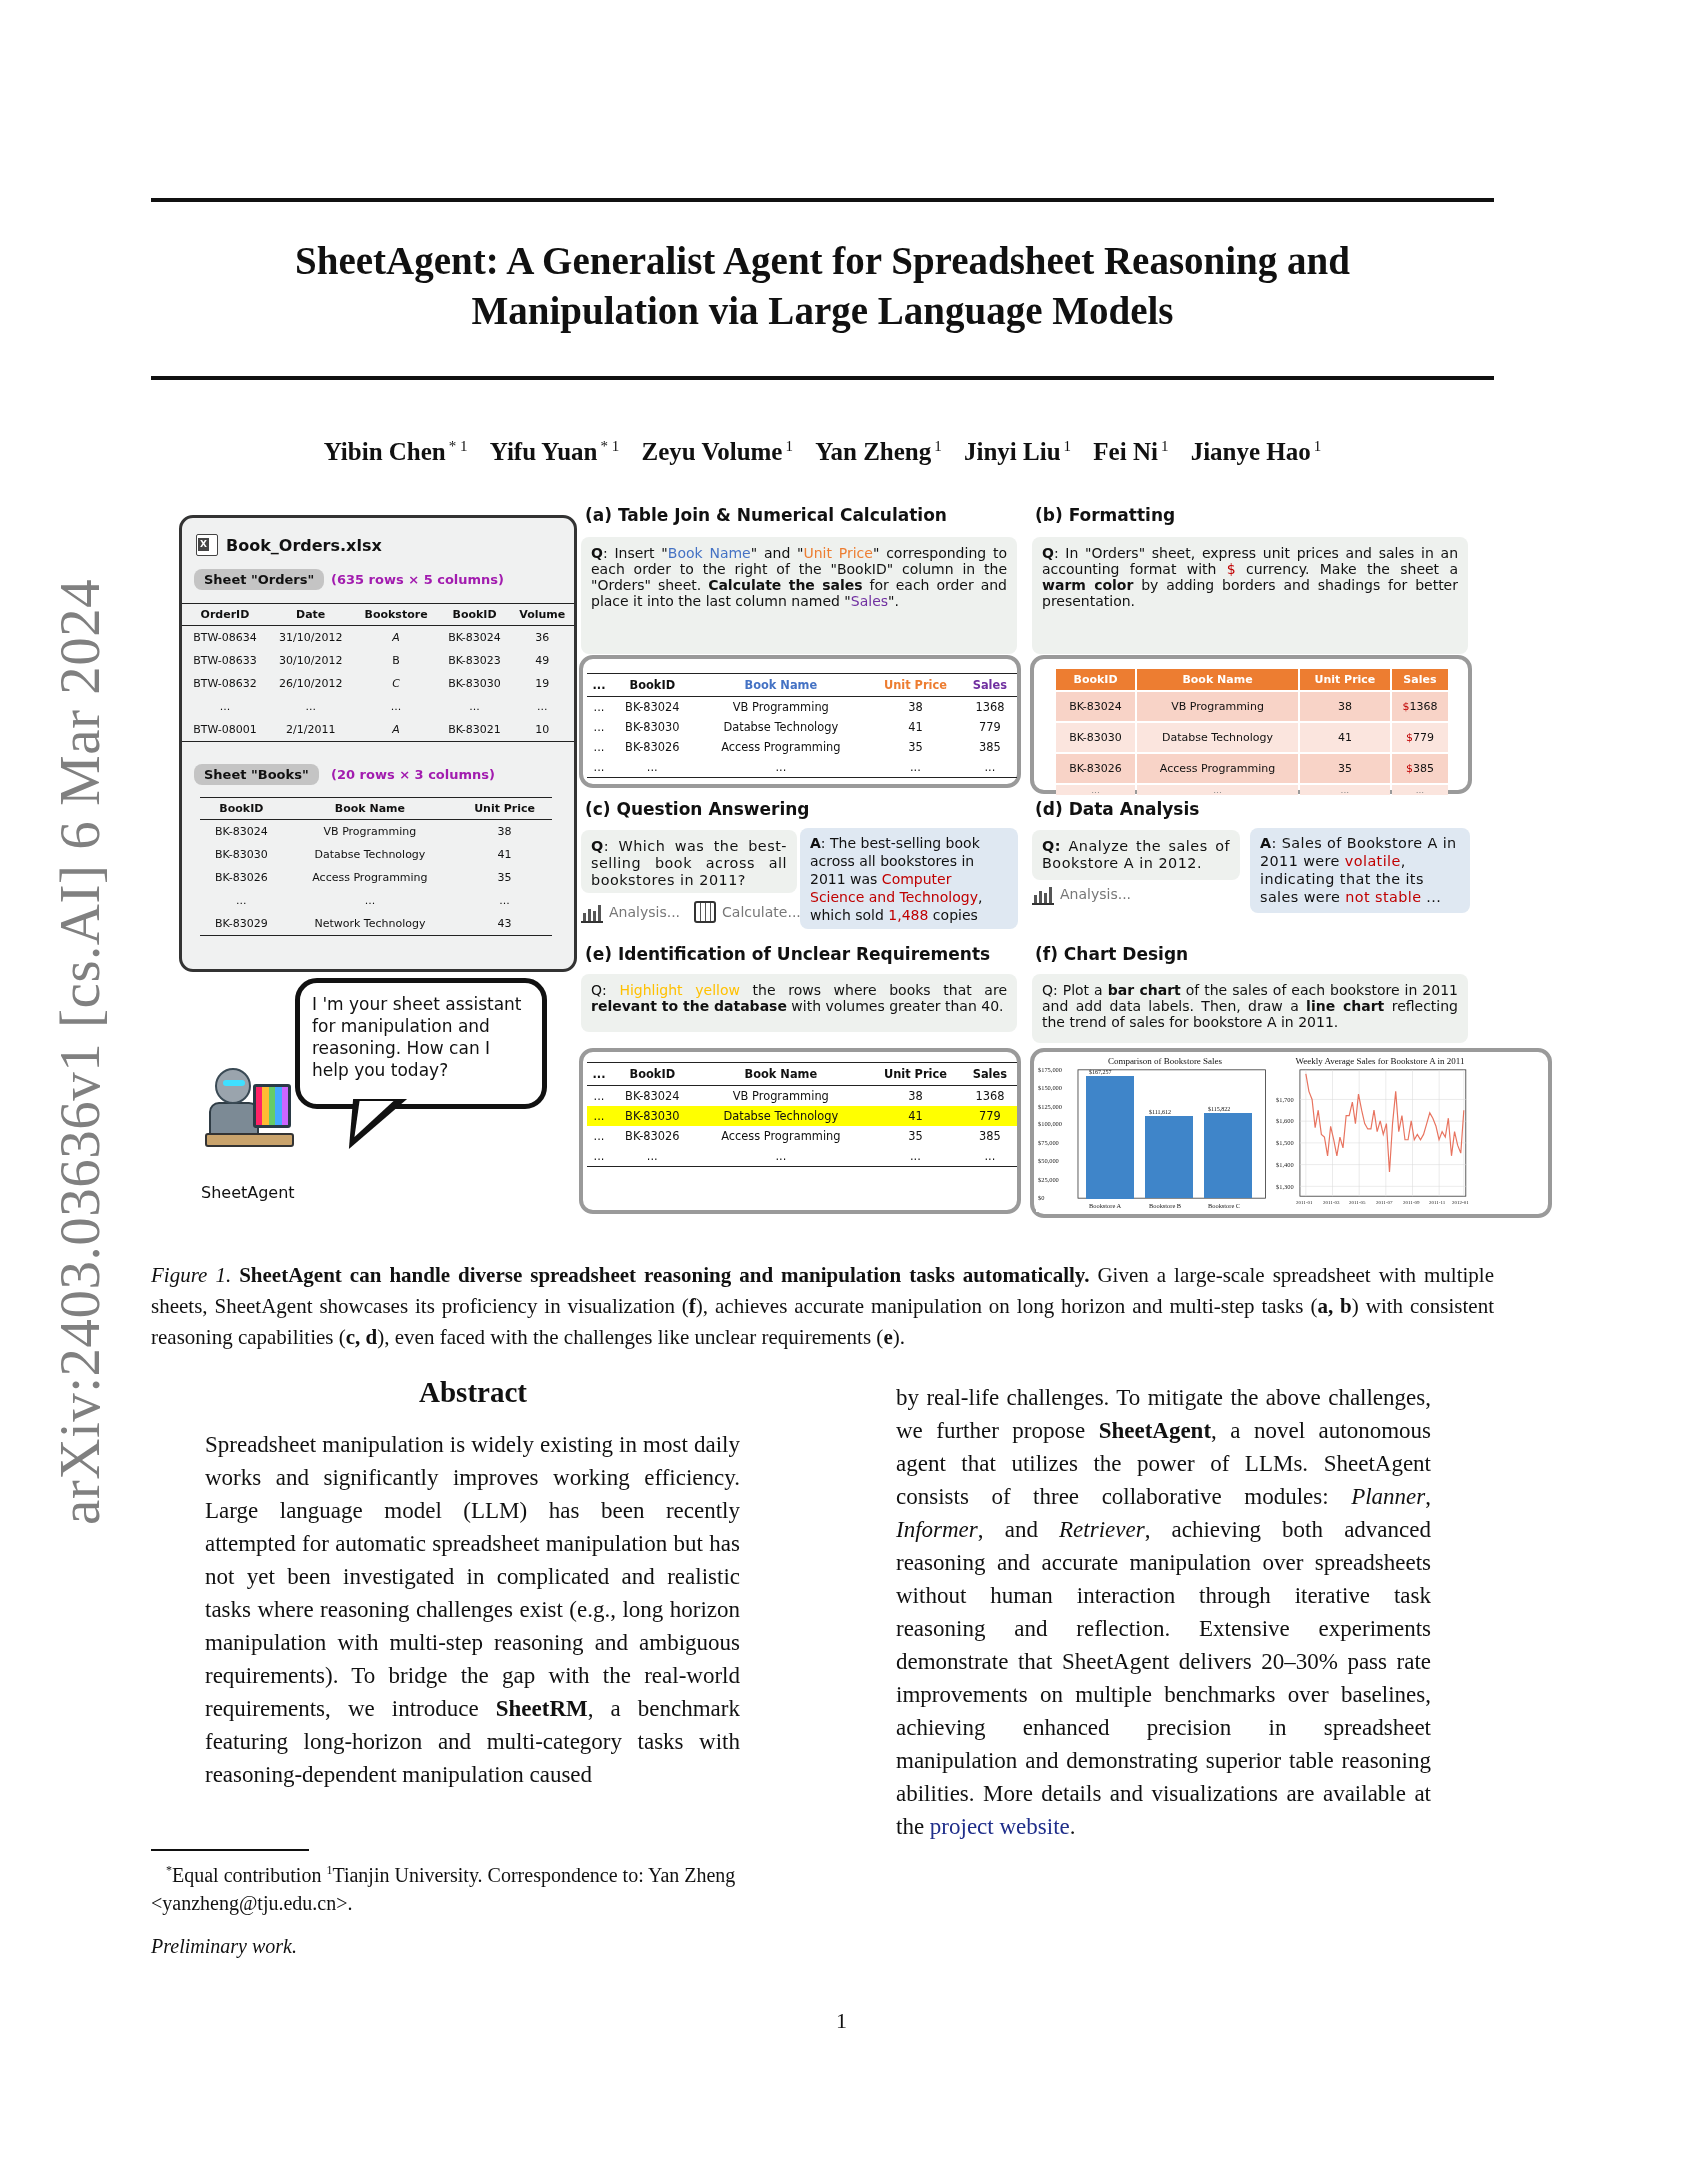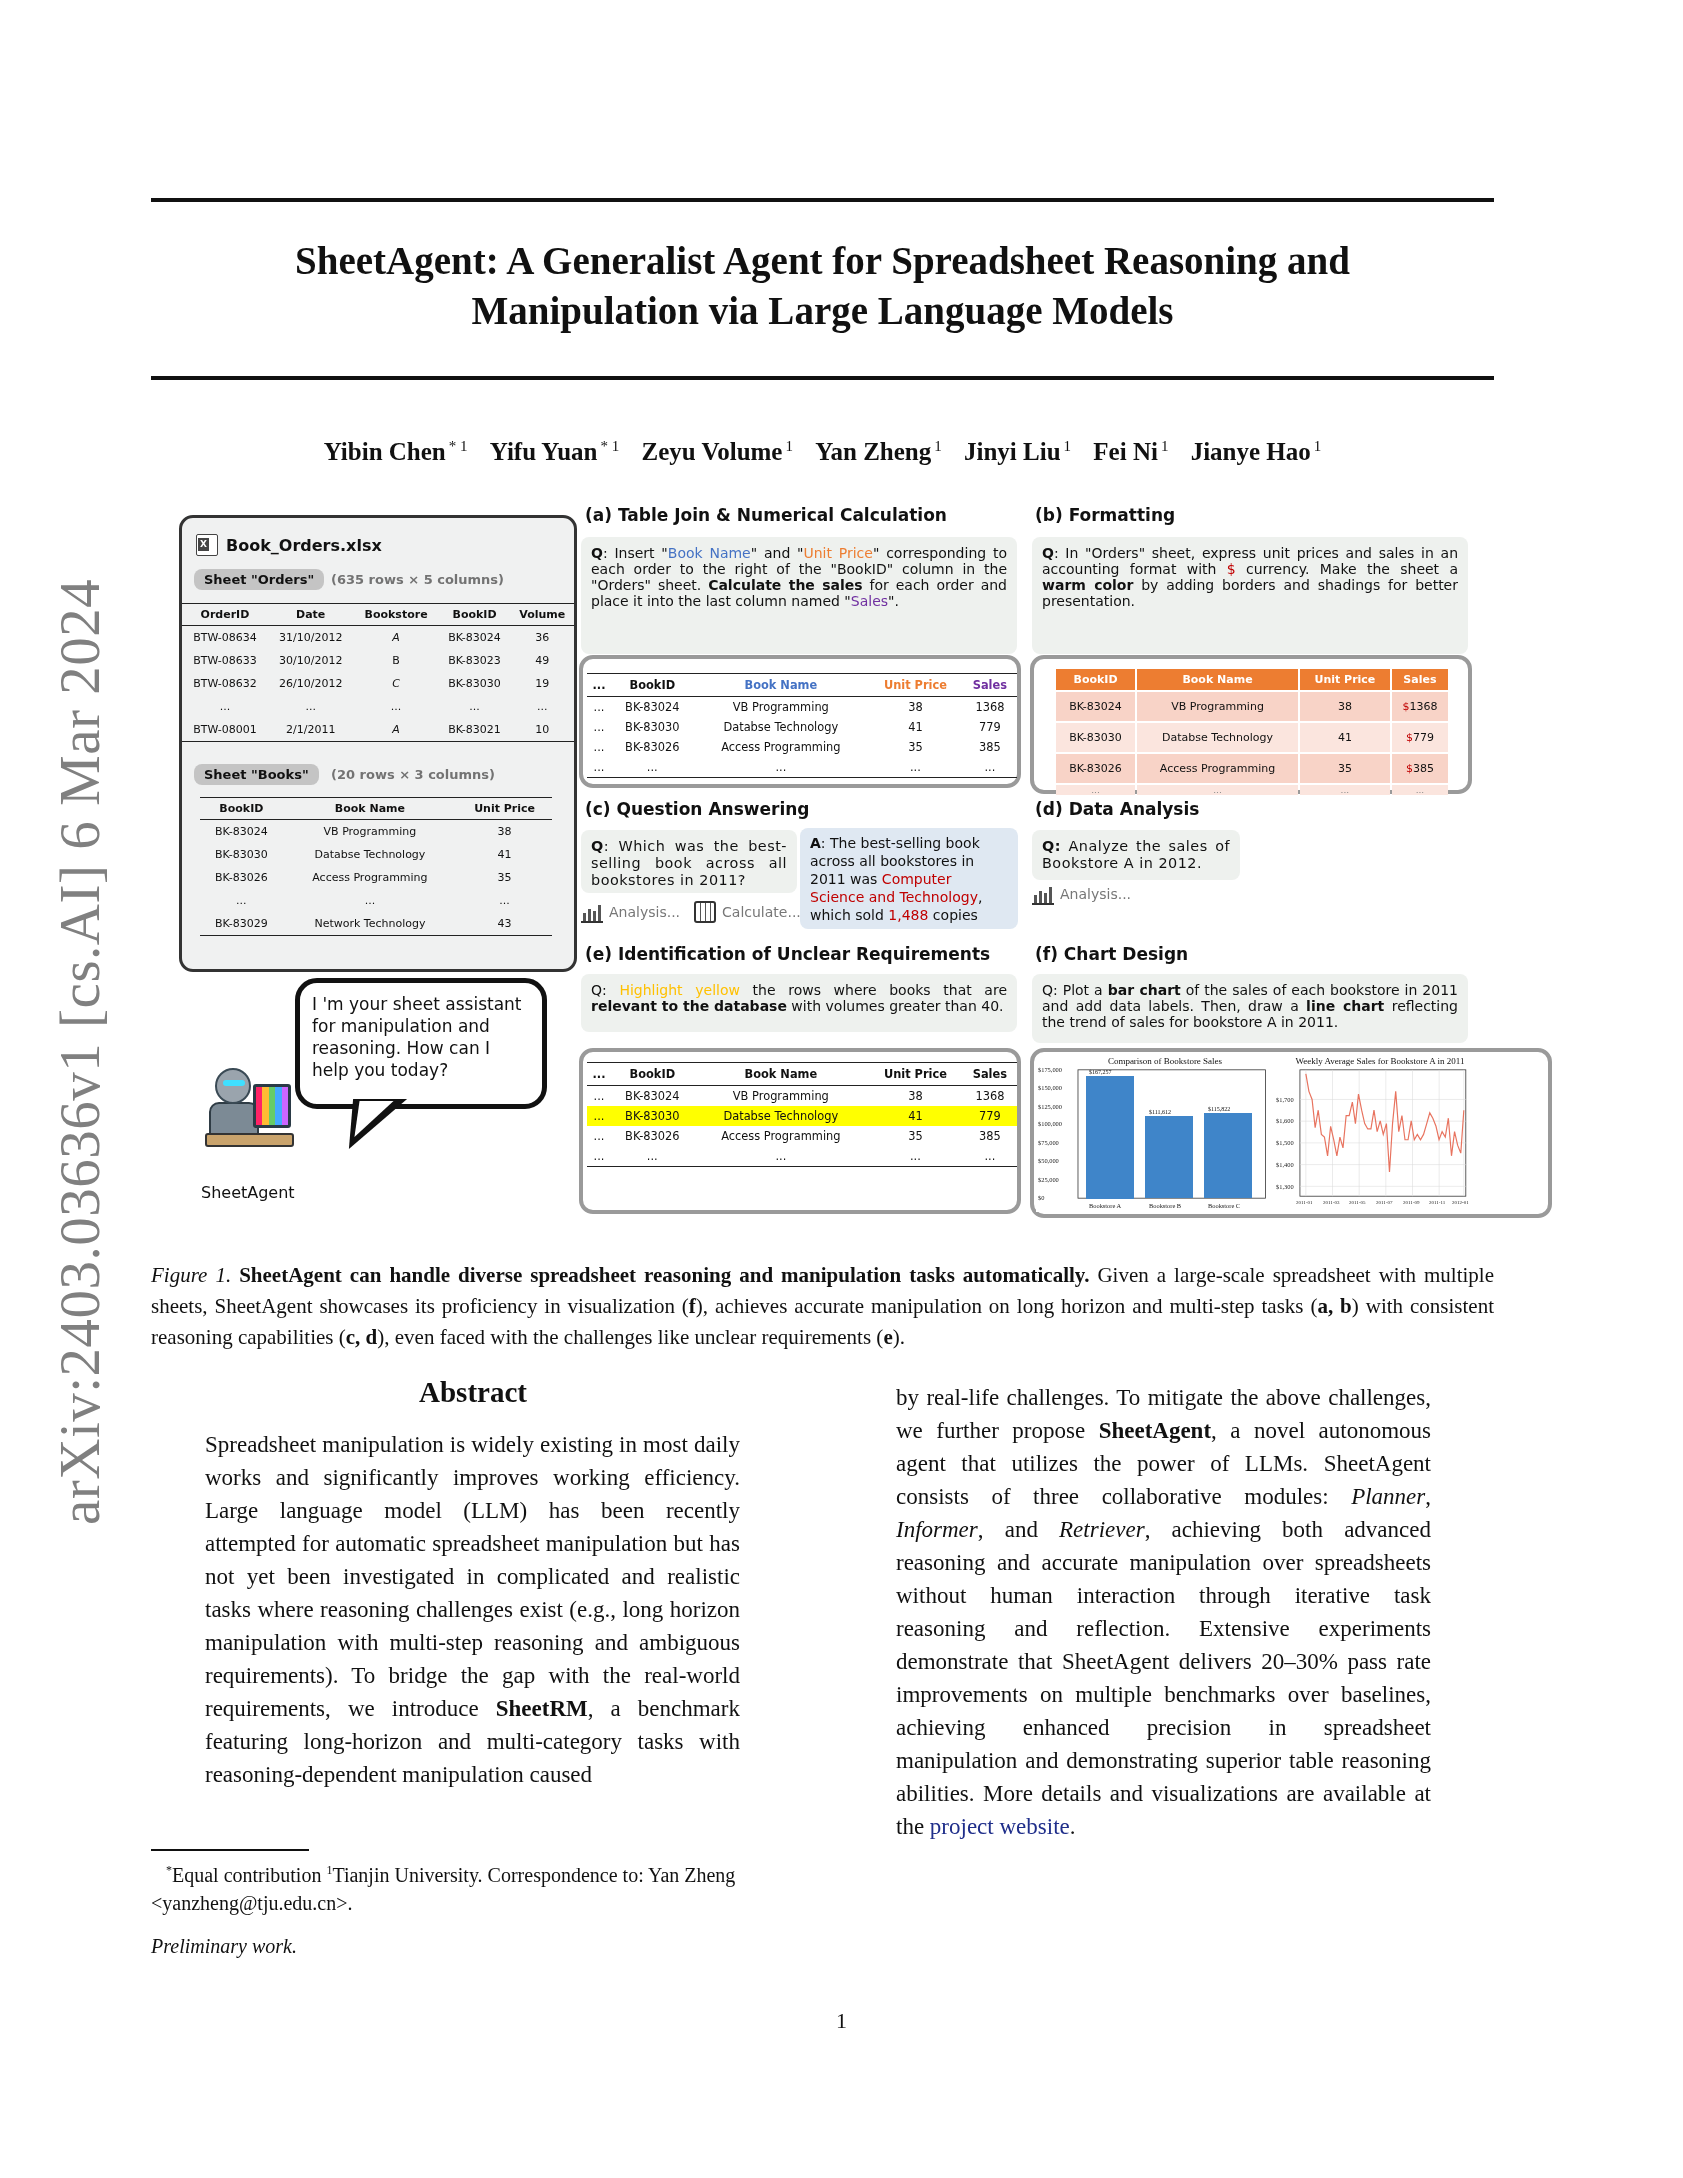--- a/index.html
+++ b/index.html
@@ -33,21 +33,21 @@
     font-family: "DejaVu Sans", sans-serif; }
 
   .file-panel {
     position: absolute; left: 28px; top: 10px; width: 398px; height: 457px;
     background: #f0f1f1; border: 3px solid #333; border-radius: 14px;
   }
   .file-title { position: absolute; left: 14px; top: 16px; display: flex; align-items: center; gap: 8px; font-size: 16px; font-weight: bold; }
   .xlsx-icon { width: 22px; height: 22px; border: 1.5px solid #444; border-radius: 2px; position: relative; background: #fff; }
   .xlsx-icon::before { content: "X"; position: absolute; left: 1px; top: 3px; width: 11px; height: 13px; background: #444; color: #fff; font-size: 9px; text-align: center; line-height: 13px; font-weight: bold; }
   .sheet-pill { position: absolute; left: 12px; display: inline-block; padding: 3px 10px; background: #c4c4c4; border-radius: 8px; font-size: 13px; font-weight: bold; }
-  .sheet-meta { position: absolute; font-size: 13px; color: #737373; font-weight: bold; }
+  .sheet-meta { position: absolute; font-size: 13px; color: #a21caf; font-weight: bold; }
   .orders-pill { top: 51px; } .orders-meta { left: 149px; top: 54px; }
   .books-pill { top: 246px; } .books-meta { left: 149px; top: 249px; }
 
   table.mini { border-collapse: collapse; font-size: 11px; text-align: center; }
   table.mini th { font-weight: bold; padding: 4px 2px; }
   table.mini td { padding: 5px 2px; }
   .orders-table { position: absolute; left: 0; top: 85px; width: 392px; border-top: 1.5px solid #222; border-bottom: 1.5px solid #222; }
   .orders-table thead tr { border-bottom: 1.5px solid #222; }
   .books-table { position: absolute; left: 18px; top: 279px; width: 352px; border-top: 1.5px solid #222; border-bottom: 1.5px solid #222; }
   .books-table thead tr { border-bottom: 1.5px solid #222; }
@@ -366,20 +366,23 @@
     <b>Q:</b><span> Analyze the sales of Bookstore A in 2012.</span>
   </div>
   <div class="tool-row" style="left:881px; top:378px;">
     <span class="tool-icon chart-icon">
         <i style="left:2px;height:8px"></i>
         <i style="left:7px;height:12px"></i>
         <i style="left:12px;height:10px"></i>
         <i style="left:17px;height:16px"></i>
       </span>
     <span>Analysis...</span>
+  </div>
+  <div class="abox" style="left:1099px; top:323px; width:220px; height:85px; font-size:14.4px; letter-spacing:0.4px;">
+    <b>A</b><span>: Sales of Bookstore A in 2011 were </span><span class="red">volatile</span><span>, indicating that the its sales were </span><span class="red">not stable</span><span> ...</span>
   </div>
 
   <div class="section-title" style="left:434px; top:439px;">(e) Identification of Unclear Requirements</div>
   <div class="qbox" style="left:430px; top:469px; width:436px; height:58px;">
     <span>Q: </span><span class="yellowtxt">Highlight yellow</span><span> the rows where books that are </span><b>relevant to the database</b><span> with volumes greater than 40.</span>
   </div>
   <div class="result-frame" style="left:428px; top:543px; width:442px; height:166px;">
     <table class="res-table" style="top:10px;">
       <thead>
           <tr>

